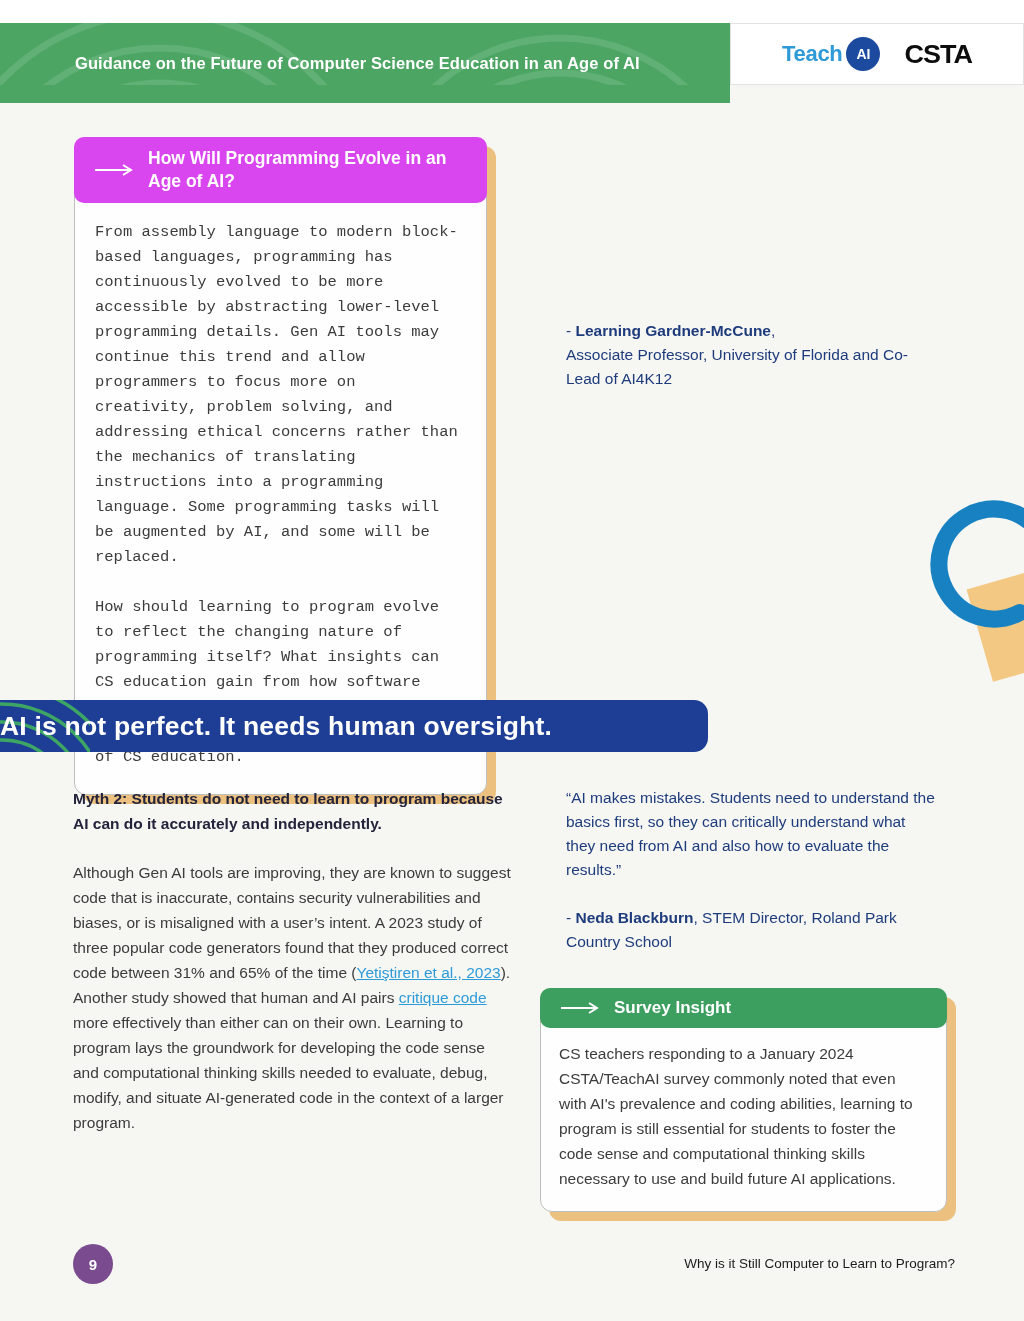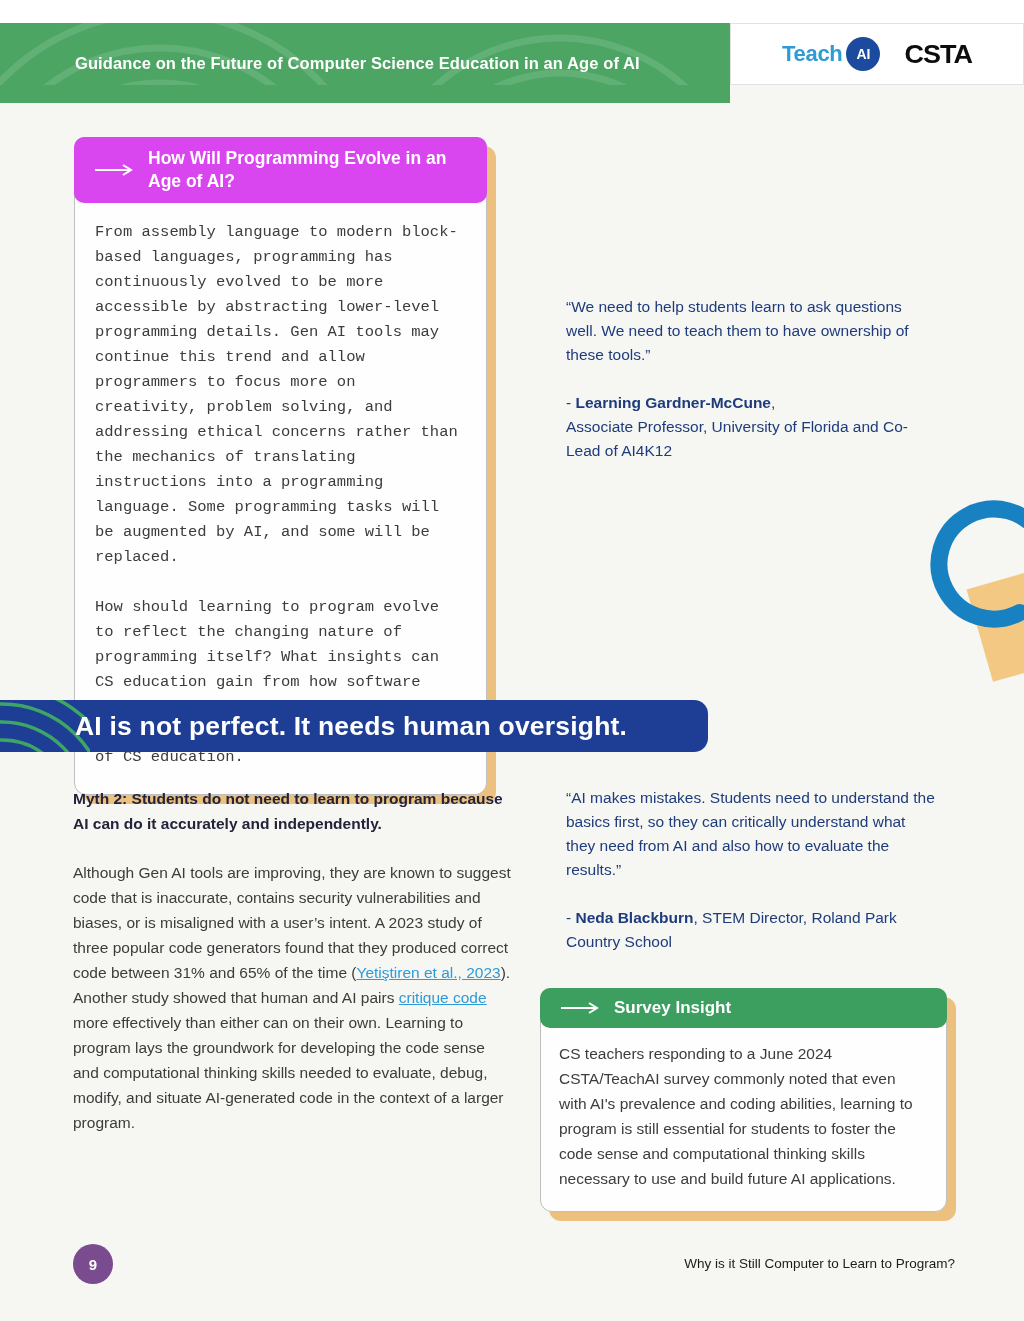--- a/index.html
+++ b/index.html
@@ -65,21 +65,21 @@
   .quote .role-block { display:block; }
 
   
   #banner {
     position:absolute; left:0; top:700px; width:708px; height:52px;
     background:#1D3E94; border-radius:0 14px 14px 0; overflow:hidden;
   }
   #banner .banner-arcs { position:absolute; left:0; top:0; }
   #banner-title {
     position:relative; color:#fff; font-weight:bold; font-size:26.5px;
-    line-height:52px; padding-left:75px; letter-spacing:.2px;
+    line-height:52px; letter-spacing:.2px;
   }
 
   
   #myth-heading {
     position:absolute; left:73px; top:786px; width:448px;
     font-weight:bold; font-size:15.5px; line-height:25px; color:#23233B;
   }
   #myth-para {
     position:absolute; left:73px; top:860px; width:440px;
     font-size:15.5px; line-height:25px; color:#3C3C3C;
@@ -144,21 +144,20 @@
       </svg>
       <span>How Will Programming Evolve in an Age of AI?</span>
     </div>
     <div class="card-body">
       <p>From assembly language to modern block-based languages, programming has continuously evolved to be more accessible by abstracting lower-level programming details. Gen AI tools may continue this trend and allow programmers to focus more on creativity, problem solving, and addressing ethical concerns rather than the mechanics of translating instructions into a programming language. Some programming tasks will be augmented by AI, and some will be replaced.</p>
       <p><span>How should learning to program evolve to reflect the changing nature of programming itself? What insights can CS education gain from how software engineers use Gen AI tools? </span><a class="doclink">Sign up</a><span> for updates to learn more about the future of CS education.</span></p>
     </div>
   </div>
 
   <div class="quote" id="quote1">
-    <p>“We need to help students learn to ask questions well.  We need to teach them to have ownership of these tools.”</p>
     <p class="attr">
       <span>- </span><b>Learning Gardner-McCune</b><span>,</span>
       <span class="role-block">Associate Professor, University of Florida and Co-Lead of AI4K12</span>
     </p>
   </div>
 
   <div id="deco-tan"></div>
   <svg id="deco-arc" width="106" height="140" viewBox="0 0 106 140">
     <circle cx="76" cy="64" r="55" fill="none" stroke="#1781C2" stroke-width="17" stroke-dasharray="255 91" transform="rotate(62 76 64)" stroke-linecap="round"></circle>
   </svg>
@@ -185,19 +184,19 @@
   </div>
 
   <div class="card" id="survey-card">
     <div class="card-head">
       <svg class="arrow" width="40" height="12" viewBox="0 0 40 12">
         <line x1="1" y1="6" x2="36" y2="6" stroke="#fff" stroke-width="2"></line>
         <path d="M29 1 L37 6 L29 11" fill="none" stroke="#fff" stroke-width="2"></path>
       </svg>
       <span>Survey Insight</span>
     </div>
-    <div class="card-body">CS teachers responding to a June 2024 CSTA/TeachAI survey commonly noted that even with AI's prevalence and coding abilities, learning to program is still essential for students to foster the code sense and computational thinking skills necessary to use and build future AI applications.</div>
+    <div class="card-body">CS teachers responding to a January 2024 CSTA/TeachAI survey commonly noted that even with AI's prevalence and coding abilities, learning to program is still essential for students to foster the code sense and computational thinking skills necessary to use and build future AI applications.</div>
   </div>
 
   <div id="footer-circle">9</div>
   <div id="footer-text">Why is it Still Computer to Learn to Program?</div>
 
 </div>
 
 </body></html>

